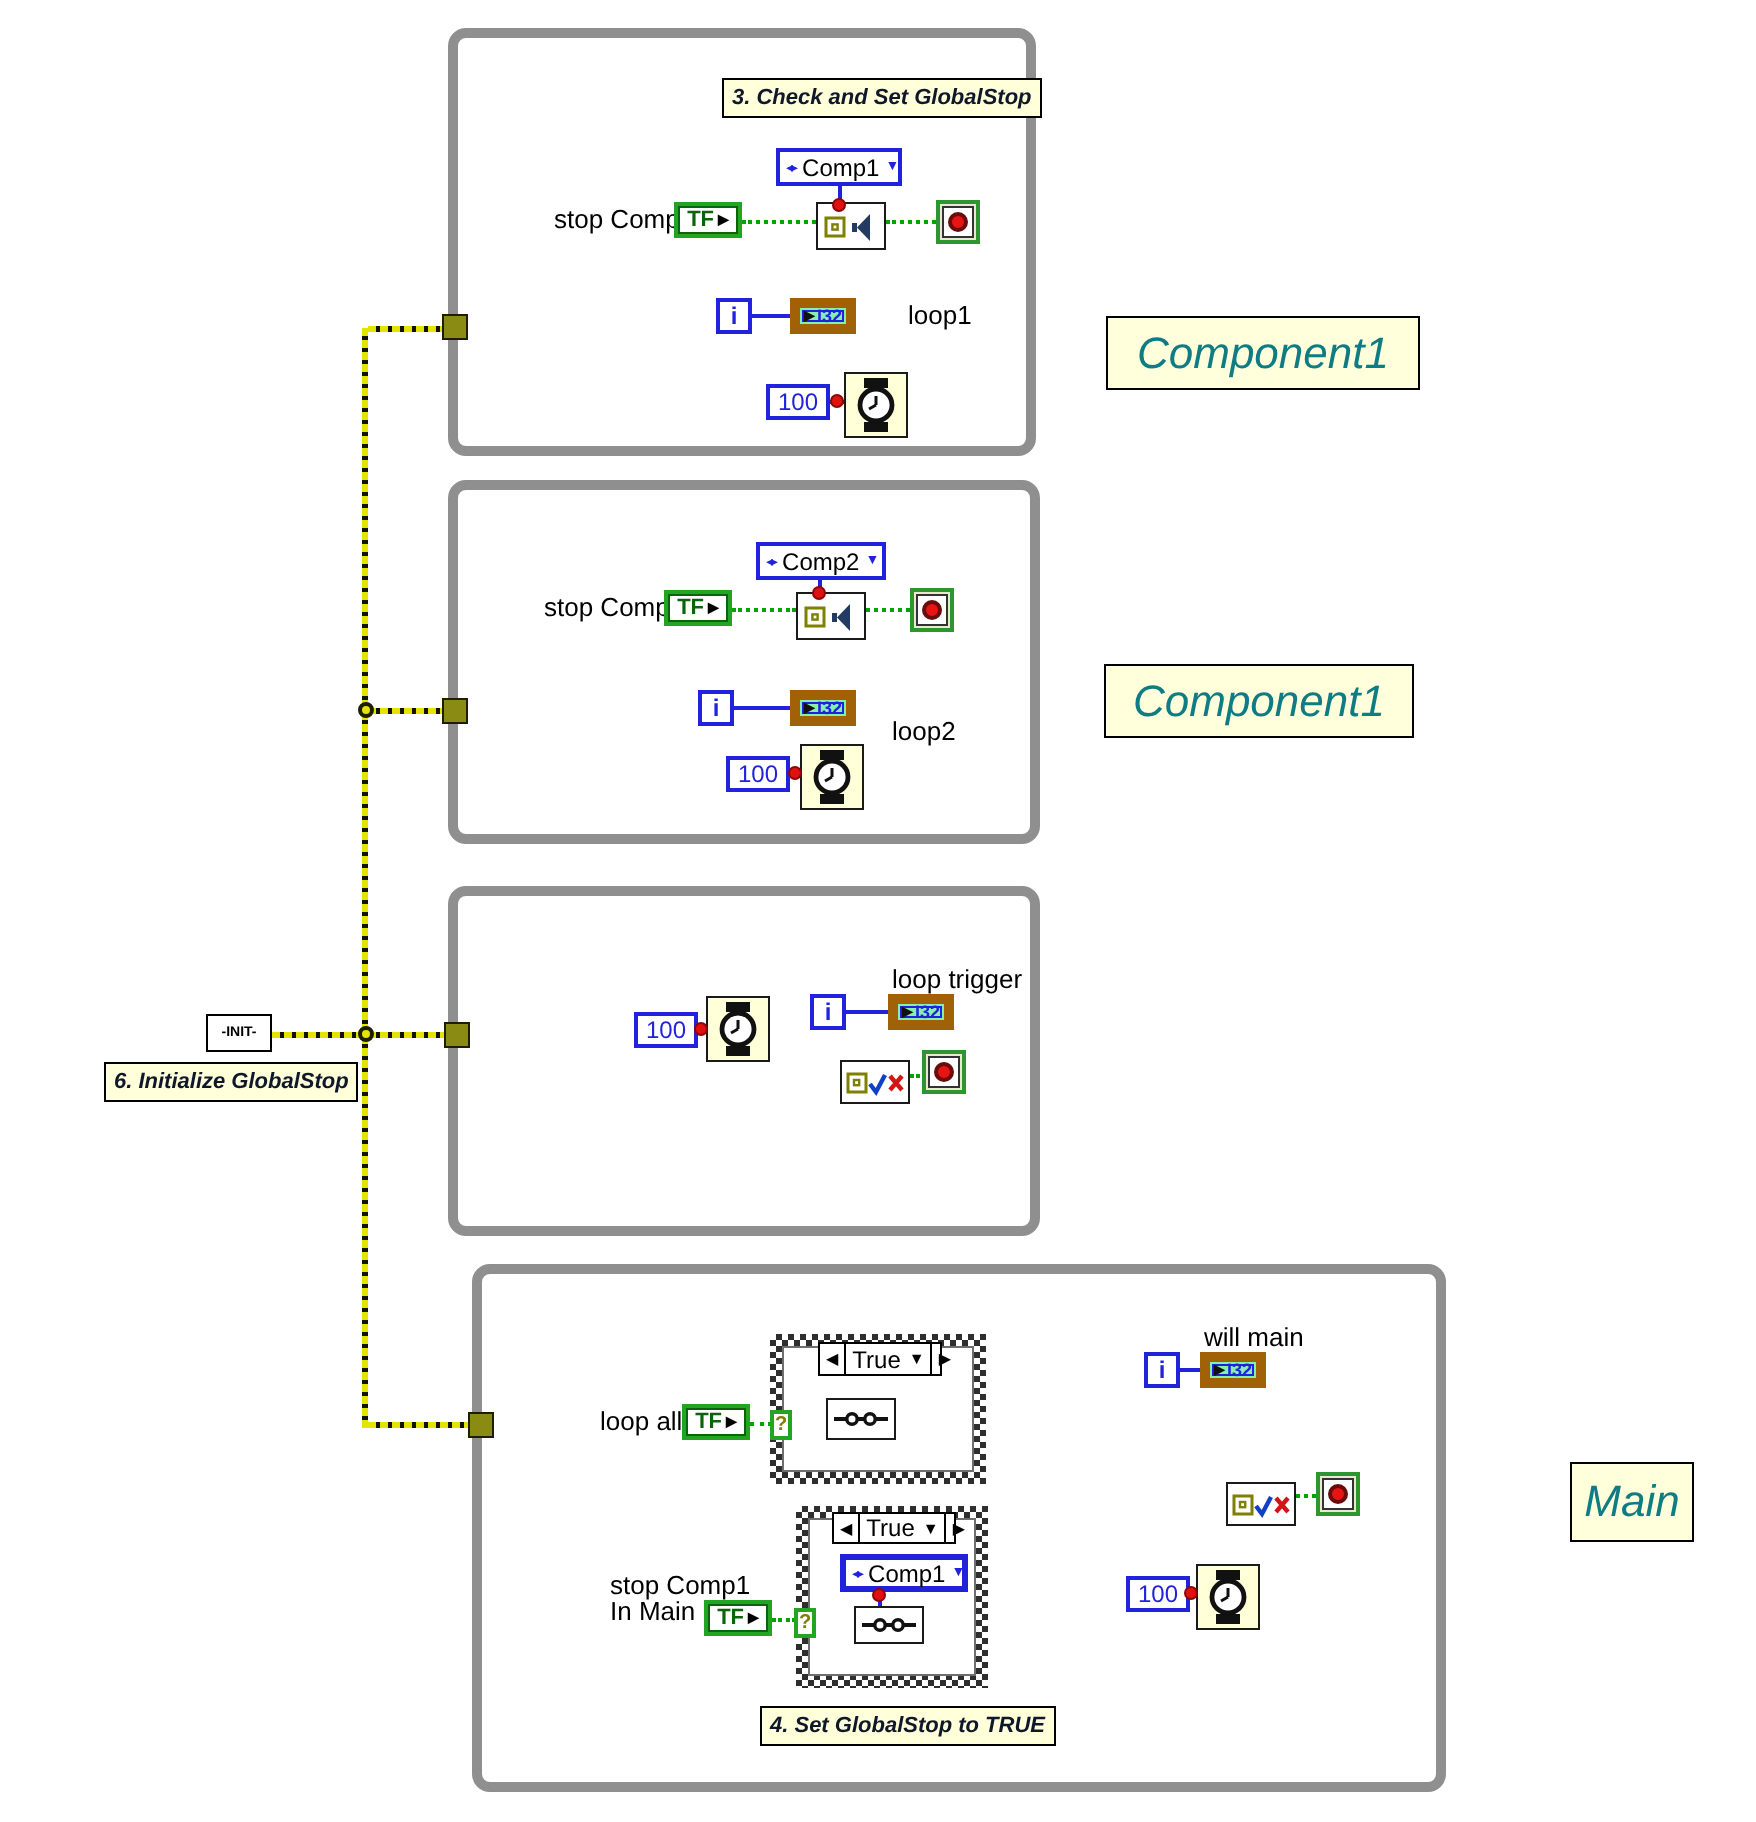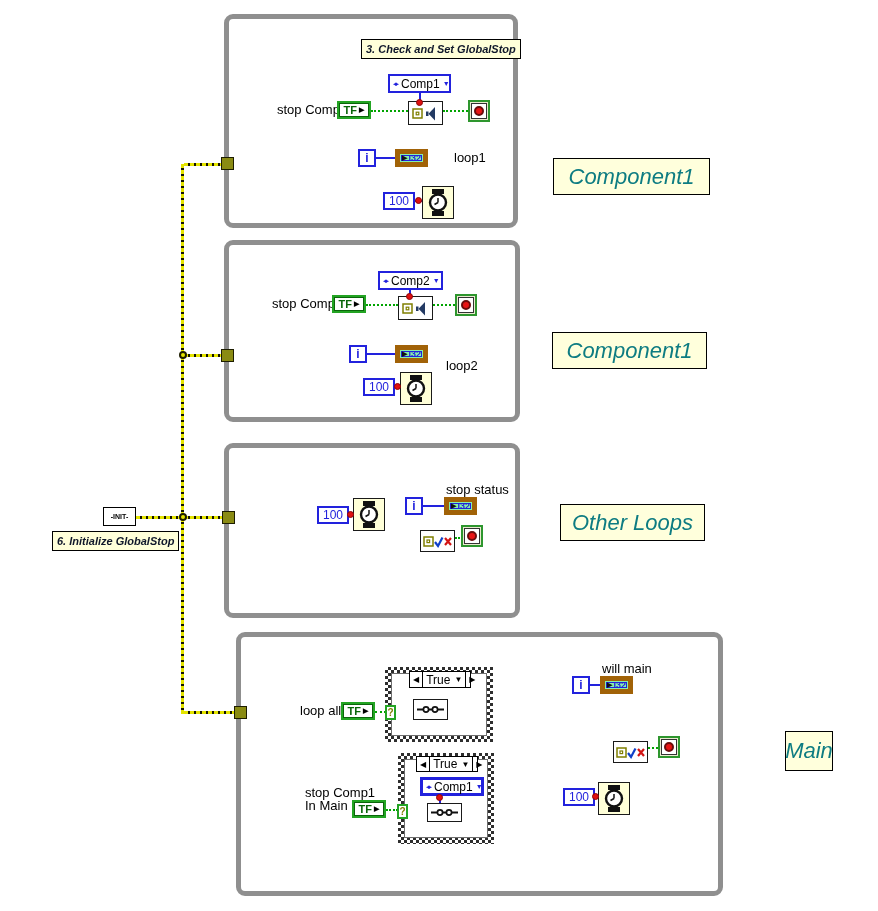--- a/index.html
+++ b/index.html
@@ -212,21 +212,21 @@
   <div class="icon watch" style="left:353px;top:498px;width:32px;height:33px;">
     <svg width="22" height="27" viewBox="0 0 22 27">
       <rect x="5" y="0" width="12" height="5" fill="#111"></rect>
       <rect x="5" y="22" width="12" height="5" fill="#111"></rect>
       <circle cx="11" cy="13.5" r="8" fill="#fff" stroke="#111" stroke-width="2.4"></circle>
       <line x1="11" y1="13.5" x2="11" y2="9" stroke="#111" stroke-width="1.5"></line>
       <line x1="11" y1="13.5" x2="7.5" y2="15.5" stroke="#111" stroke-width="1.5"></line>
     </svg>
   </div>
 
-  <div class="flabel" style="left:446px;top:483px;">stop status</div>
+  <div class="flabel" style="left:446px;top:483px;">loop trigger</div>
   <div class="iterbox" style="left:405px;top:497px;">
     <span>i</span>
   </div>
   <div class="wb" style="left:423px;top:505px;width:21px;height:2px;"></div>
   <div class="i32box" style="left:444px;top:497px;width:33px;height:18px;">
     <div class="i32inner">
         <span class="i32arrow">▶</span>
         <span>I32</span>
       </div>
   </div>
@@ -307,20 +307,21 @@
   </div>
   <div class="flabel" style="left:305px;top:786px;">stop Comp1</div>
   <div class="flabel" style="left:305px;top:799px;">In Main Loop</div>
   <div class="tfbox" style="left:352px;top:800px;width:34px;height:18px;">
     <span>TF</span>
       <span class="tfarrow">▶</span>
   </div>
   <div class="wg" style="left:386px;top:809px;width:12px;"></div>
   <div class="qtun" style="left:397px;top:804px;width:11px;height:15px;">?</div>
 
+  <div class="comment" style="left:332px;top:853px;">4. Set GlobalStop to TRUE</div>
 
   <div class="flabel" style="left:602px;top:662px;">will main</div>
   <div class="iterbox" style="left:572px;top:676px;">
     <span>i</span>
   </div>
   <div class="wb" style="left:590px;top:684px;width:10px;height:2px;"></div>
   <div class="i32box" style="left:600px;top:676px;width:33px;height:18px;">
     <div class="i32inner">
         <span class="i32arrow">▶</span>
         <span>I32</span>
@@ -349,16 +350,15 @@
       <rect x="5" y="0" width="12" height="5" fill="#111"></rect>
       <rect x="5" y="22" width="12" height="5" fill="#111"></rect>
       <circle cx="11" cy="13.5" r="8" fill="#fff" stroke="#111" stroke-width="2.4"></circle>
       <line x1="11" y1="13.5" x2="11" y2="9" stroke="#111" stroke-width="1.5"></line>
       <line x1="11" y1="13.5" x2="7.5" y2="15.5" stroke="#111" stroke-width="1.5"></line>
     </svg>
   </div>
 
   <div class="seclabel" style="left:553px;top:158px;width:157px;height:37px;">Component1</div>
   <div class="seclabel" style="left:552px;top:332px;width:155px;height:37px;">Component1</div>
-  <div class="seclabel" style="left:560px;top:504px;width:145px;height:37px;">Other Loops</div>
-  <div class="seclabel" style="left:785px;top:731px;width:48px;height:40px;">Main</div>
+  <div class="seclabel" style="left:785px;top:731px;width:62px;height:40px;">Main</div>
 
 </div>
 
 </body></html>

